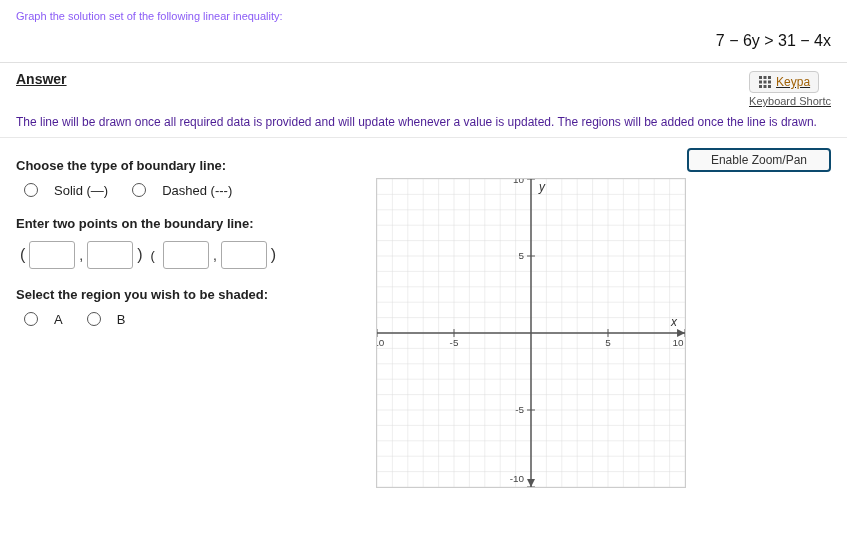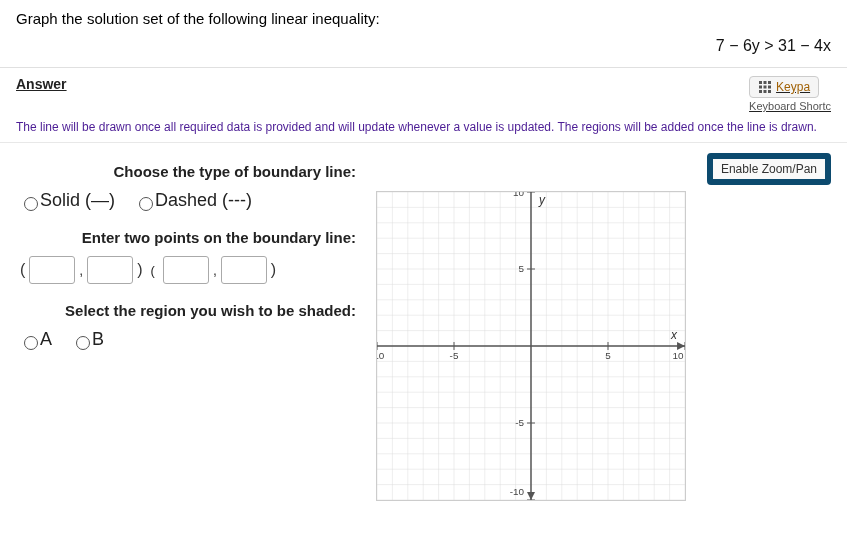--- a/index.html
+++ b/index.html
@@ -11,22 +11,22 @@
       width: 847px;
       min-height: 557px;
       overflow: hidden;
     }
 
     .top-bar {
       padding: 10px 16px 6px 16px;
       border-bottom: 1px solid #e0e0e0;
     }
     .problem-text {
-      font-size: 15px;
-      color: #000000;
+      font-size: 11px;
+      color: #8b5cf6;
       margin-bottom: 4px;
     }
     .equation {
       text-align: right;
       font-size: 16px;
       margin: 10px 0 6px 0;
       color: #111;
     }
 
     .answer-row {
@@ -79,38 +79,37 @@
       flex-shrink: 0;
       padding-top: 10px;
     }
 
     .control-group {
       margin-bottom: 18px;
     }
 
     .control-label {
       font-weight: bold;
-      font-size: 15px;
+      font-size: 13px;
       margin-bottom: 10px;
-      text-align: right;
     }
 
     .radio-group {
       display: flex;
       gap: 24px;
       align-items: center;
       padding-left: 8px;
     }
 
     .radio-option {
       display: flex;
-      align-items: flex-end;
-      gap: 2px;
+      align-items: flex-start;
+      gap: 16px;
       cursor: pointer;
-      font-size: 18px;
+      font-size: 13px;
     }
 
     .radio-circle {
       width: 14px;
       height: 14px;
       border: 1.5px solid #555;
       border-radius: 50%;
       display: flex;
       align-items: center;
       justify-content: center;
@@ -152,24 +151,24 @@
     .graph-area {
       flex: 1;
     }
 
     .graph-top-controls {
       display: flex;
       justify-content: flex-end;
       margin-bottom: 6px;
     }
     .zoom-btn {
-      border: 6px solid #0c4a6e;
+      border: 2px solid #0c4a6e;
       background: #f9f9f9;
       border-radius: 4px;
-      padding: 3px 8px;
+      padding: 3px 22px;
       font-size: 12px;
       cursor: pointer;
       color: #333;
     }
 
     .graph-container {
       position: relative;
       width: 310px;
       height: 310px;
     }

